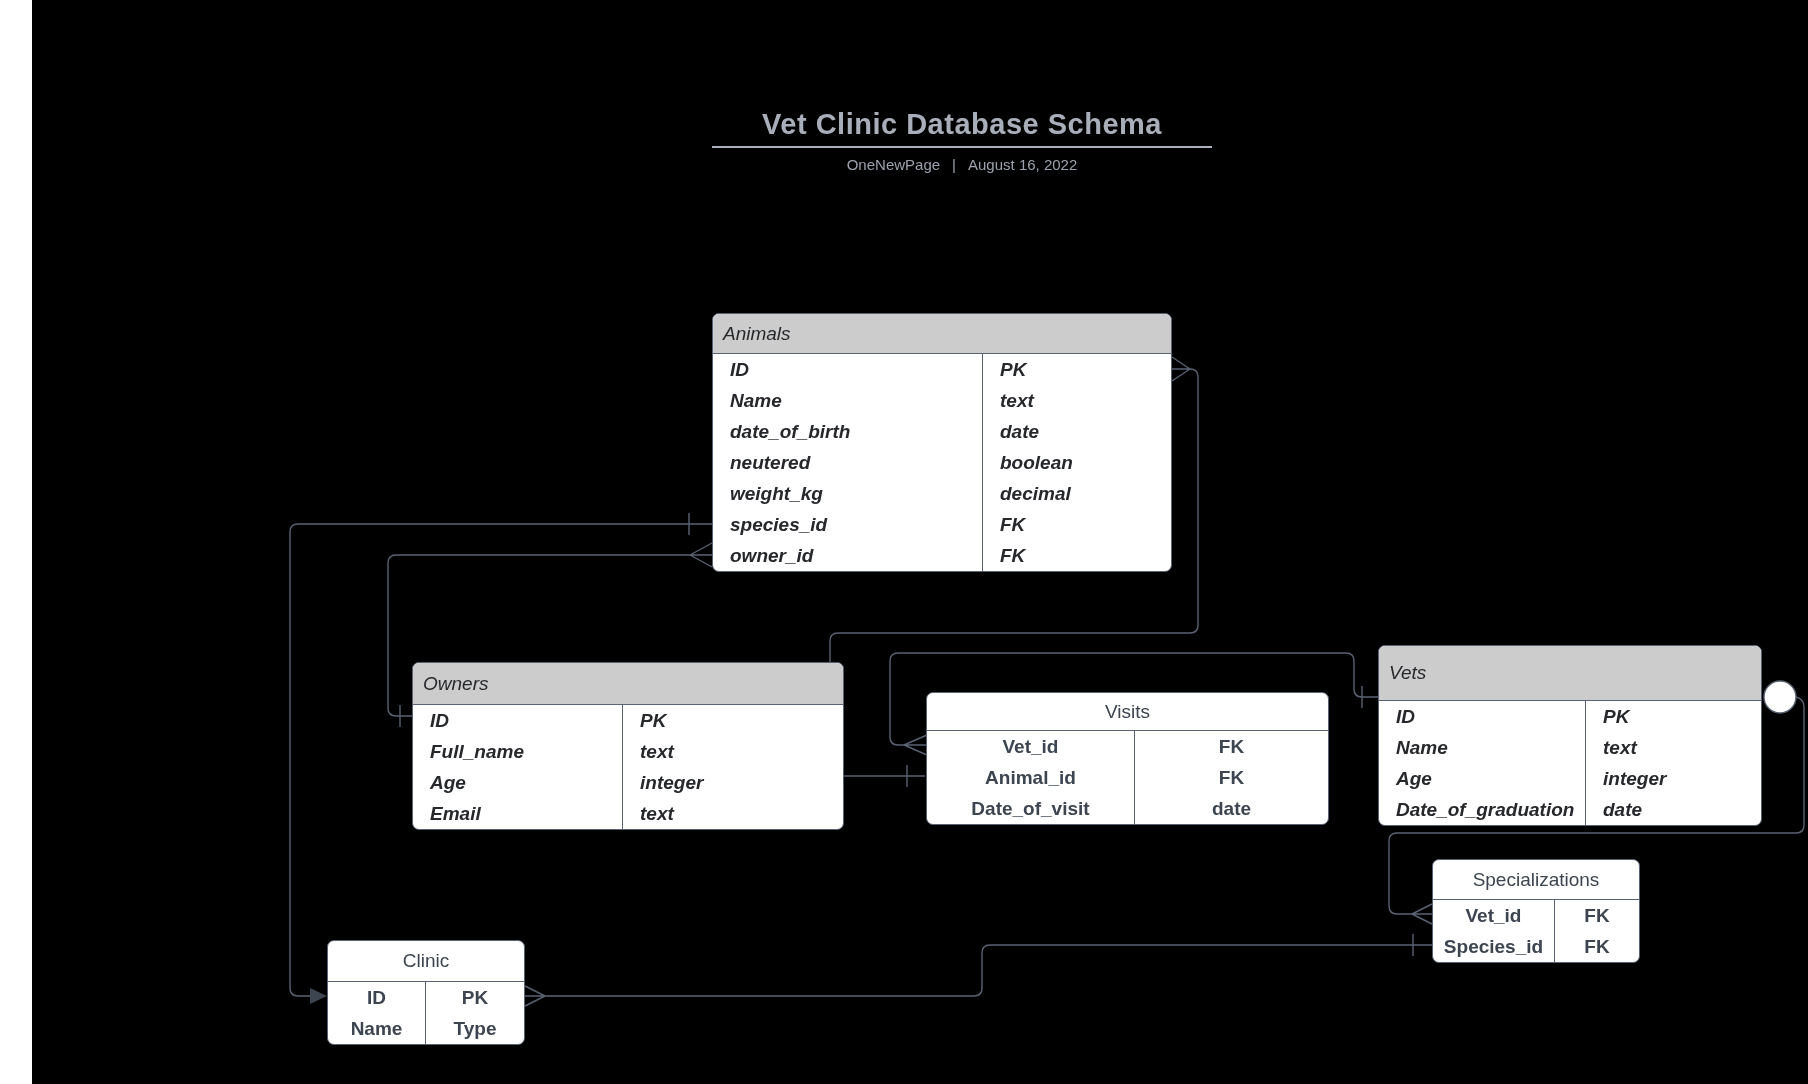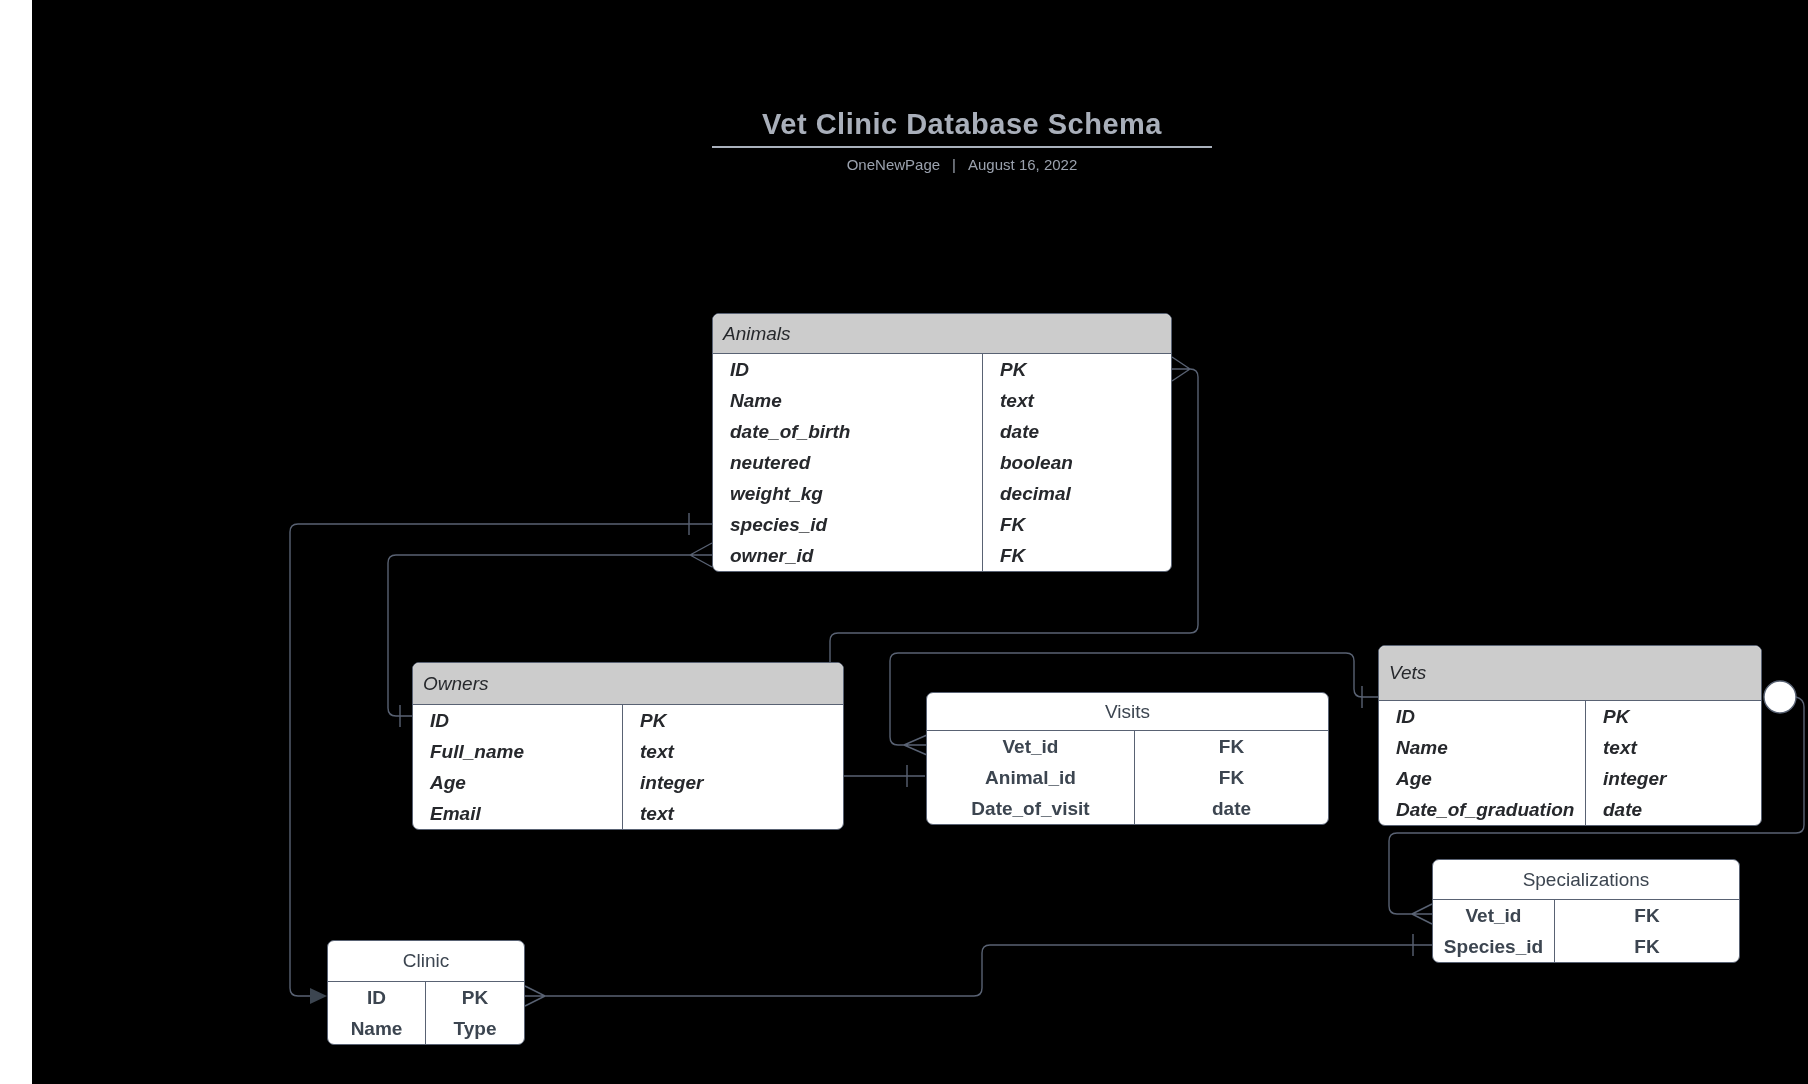--- a/index.html
+++ b/index.html
@@ -166,21 +166,21 @@
     <div class="row">
         <div class="cell c1" style="width:207px">Age</div>
         <div class="cell c2">integer</div>
       </div>
     <div class="row">
         <div class="cell c1" style="width:207px">Date_of_graduation</div>
         <div class="cell c2">date</div>
       </div>
   </div>
 
-  <div class="tbl centered" style="left:1400px;top:859px;width:308px">
+  <div class="tbl centered" style="left:1400px;top:859px;width:208px">
     <div class="hd" style="height:40px">
         <span>Specializations</span>
       </div>
     <div class="row">
         <div class="cell c1" style="width:122px">Vet_id</div>
         <div class="cell c2">FK</div>
       </div>
     <div class="row">
         <div class="cell c1" style="width:122px">Species_id</div>
         <div class="cell c2">FK</div>

